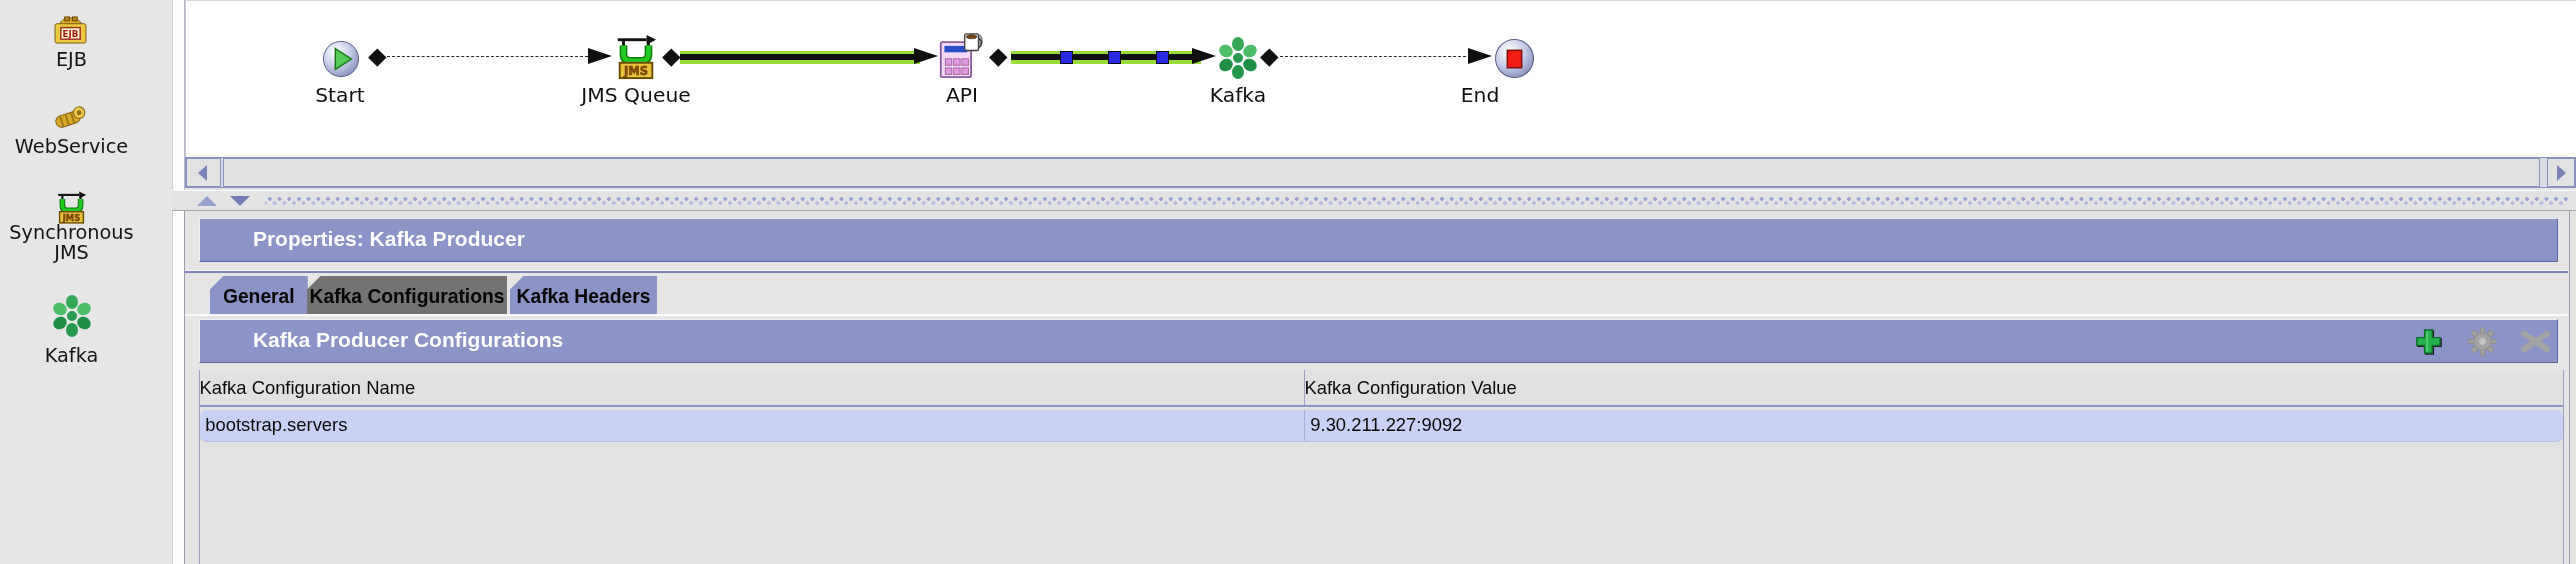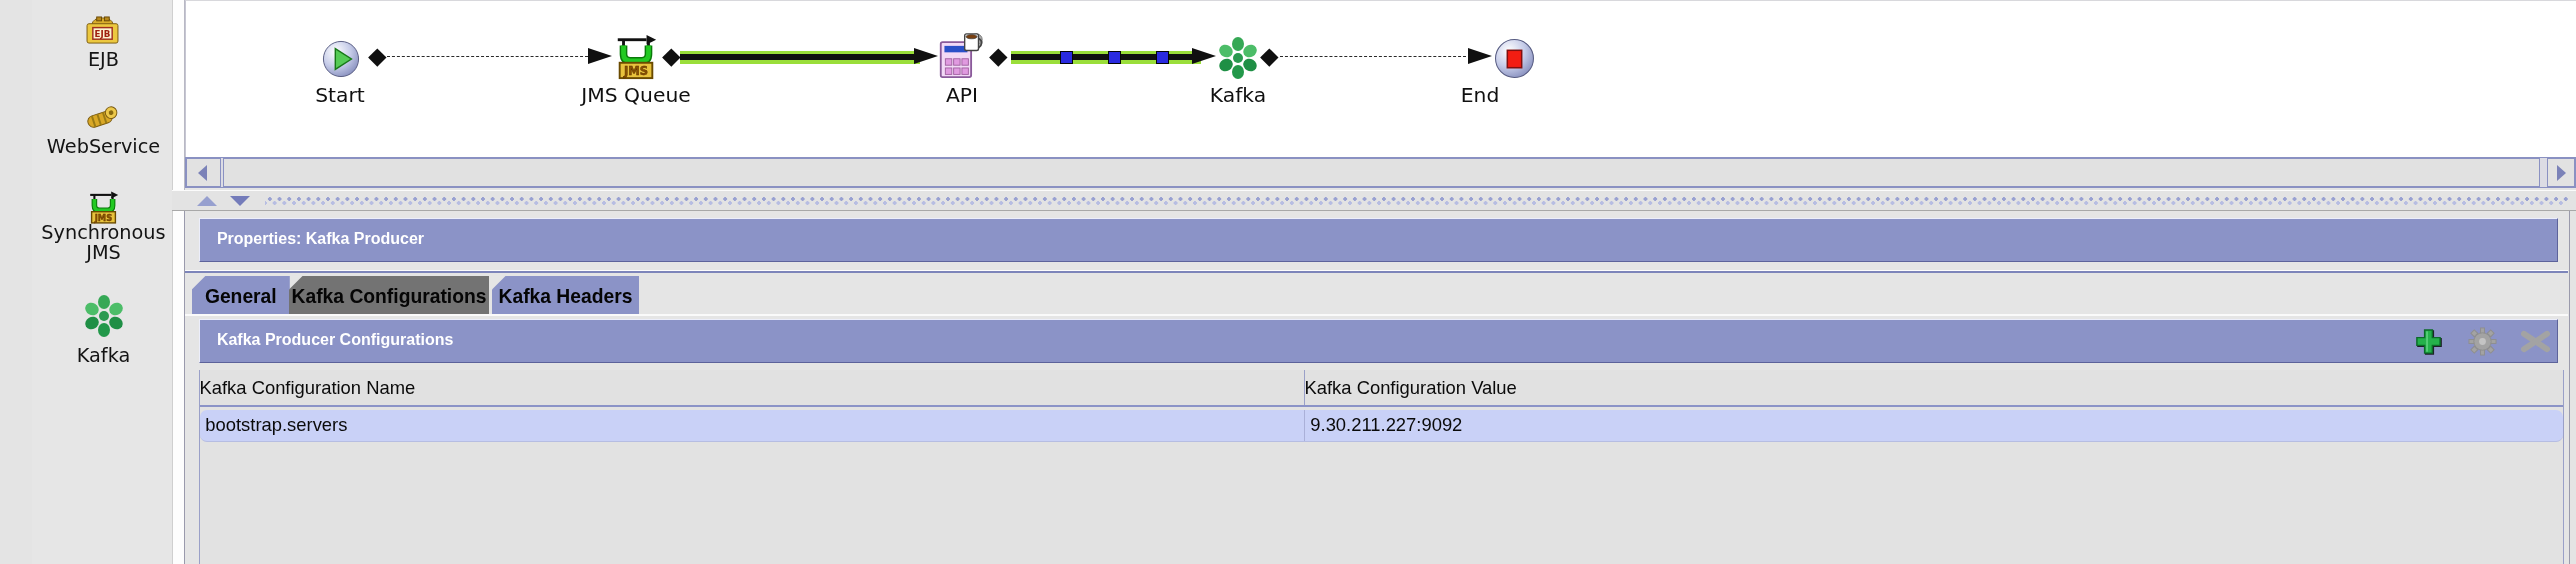--- a/index.html
+++ b/index.html
@@ -4,21 +4,21 @@
 <style>
   * { margin:0; padding:0; box-sizing:border-box; }
   html,body { background:#e4e4e4; }
   #root {
     position:relative; width:2576px; height:565px; overflow:hidden;
     background:#e4e4e4; font-family:"DejaVu Sans", sans-serif; color:#111;
   }
   .abs { position:absolute; }
 
   
-  #palette { left:0; top:0; width:188px; height:565px; background:#e6e6e6;margin-left:32px; }
+  #palette { left:0; top:0; width:188px; height:565px; background:#e6e6e6; }
   .p-label { position:absolute; left:0; width:143px; text-align:center;
              font-size:19.3px; color:#141414; line-height:20.3px; }
   .p-icon  { position:absolute; }
   #palette-gap { left:172px; top:0; width:12.6px; height:565px; background:#fdfdfd;
                  border-left:1px solid #cfcfcf; border-right:1px solid #b8b8c4; }
 
   
   #canvas { left:185px; top:0; width:2391px; height:157px; background:#ffffff;
             border-top:1.9px solid #d8d8dc; border-left:1.9px solid #c6c6d2; }
   .flow-label { position:absolute; width:164px; text-align:center; top:83px;
@@ -65,29 +65,29 @@
     background-position:0 0, 4.8px 3.9px;
     background-repeat:repeat-x; }
 
   
   #props { left:184px; top:211px; width:2386px; height:354px; background:#e5e5e5;
            border-left:1.9px solid #9a9aac; border-right:1.9px solid #9a9aac;
            font-family:"Liberation Sans", sans-serif; }
   .purple-bar { position:absolute; background:#8b93c7;
                 border:1.9px solid; border-color:#eceefb #5d639b #5d639b #eceefb; }
   #props-title-bar { left:13.5px; top:6.8px; width:2359px; height:44px; }
-  .bar-text { padding-left:17.4px; line-height:40px; font-weight:bold; font-size:16px;
-              color:#ffffff; white-space:nowrap; }
+  .bar-text { padding-left:17.4px; line-height:40px; font-weight:bold; font-size:21px;
+              color:#ffffff; white-space:nowrap;margin-left:36px; }
   #props-divider { position:absolute; left:0; top:59px; width:2383px; height:2.9px;
                    background:#7d85ba; border-top:1px solid #fdfdfd; }
 
   .tab { position:absolute; top:65px; height:39px; text-align:center;
          font-weight:bold; font-size:19.3px; color:#050505; line-height:41px;
          clip-path:polygon(13.5px 0, 100% 0, 100% 100%, 0 100%, 0 13.5px);
-         background:#8b93c7; cursor:default; }
+         background:#8b93c7; cursor:default;margin-left:18px; }
   .tab.active { background:#737373; }
   #tabs-baseline { position:absolute; left:0; top:103px; width:2383px; height:1.9px;
                    background:#fafafa; }
 
   #section-bar { left:13.5px; top:108px; width:2359px; height:44px; }
   .tool-icon { position:absolute; top:6.8px; width:29px; height:29px; }
 
   #table-wrap { position:absolute; left:13.5px; top:159px; width:2365px; height:195px;
                 background:#e2e2e2; border-left:1px solid #9aa0c8;
                 border-right:1px solid #9aa0c8; }

